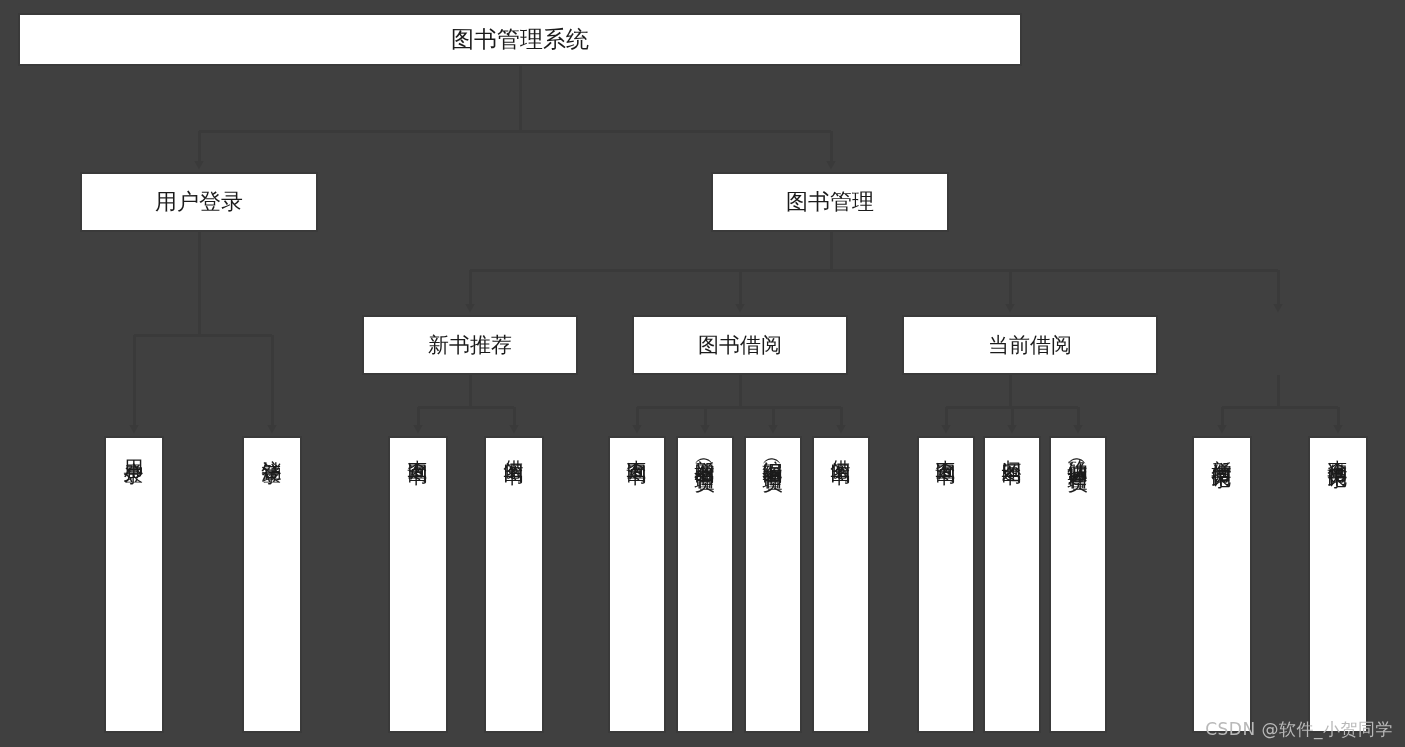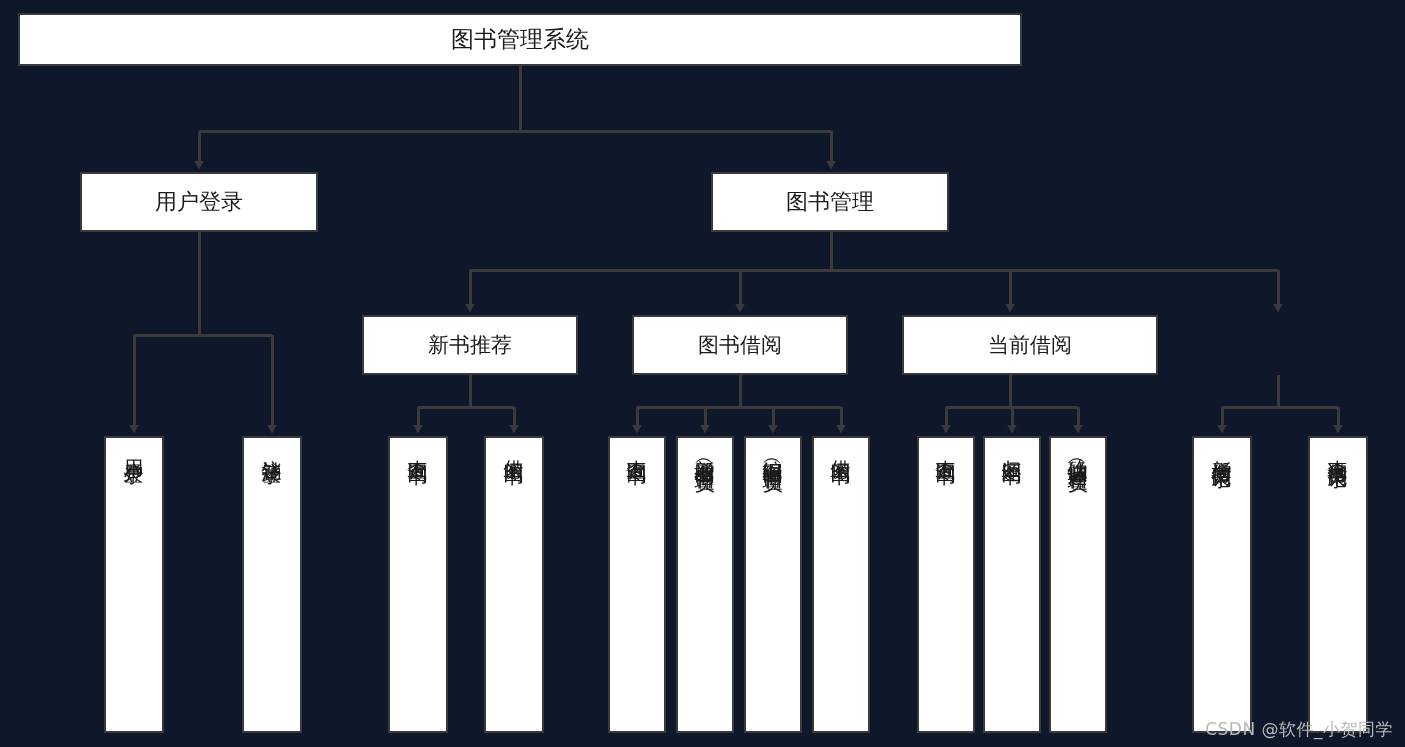--- a/index.html
+++ b/index.html
@@ -8,21 +8,21 @@
     padding: 0;
     background: #ffffff;
   }
   body {
     font-family: "DejaVu Sans", "Liberation Sans", sans-serif;
   }
   #diagram-root {
     position: relative;
     width: 1405px;
     height: 747px;
-    background: #0f172a;
+    background: #404040;
     overflow: hidden;
   }
   #edge-layer {
     position: absolute;
     left: 0;
     top: 0;
     width: 1405px;
     height: 747px;
     pointer-events: none;
   }

